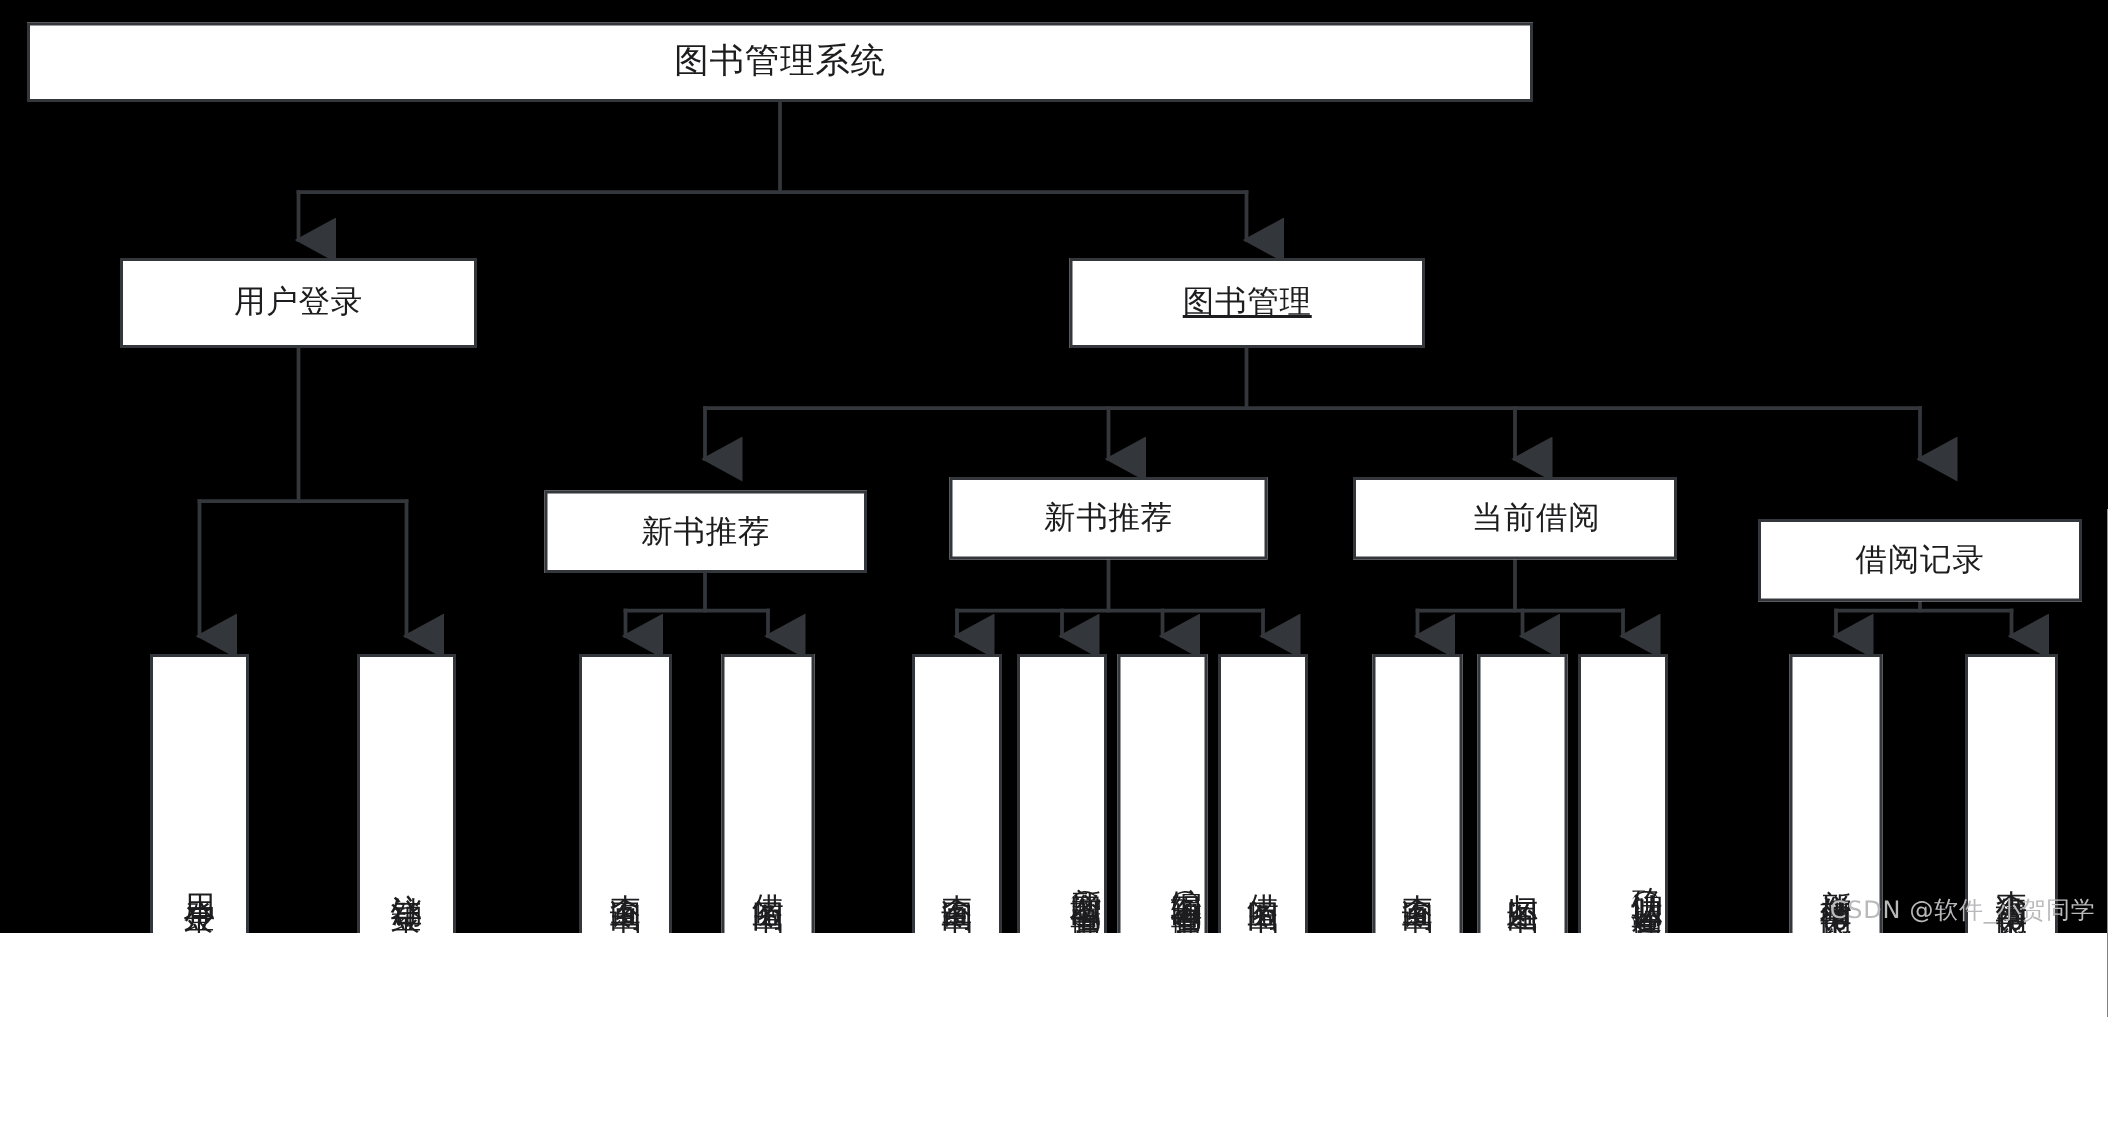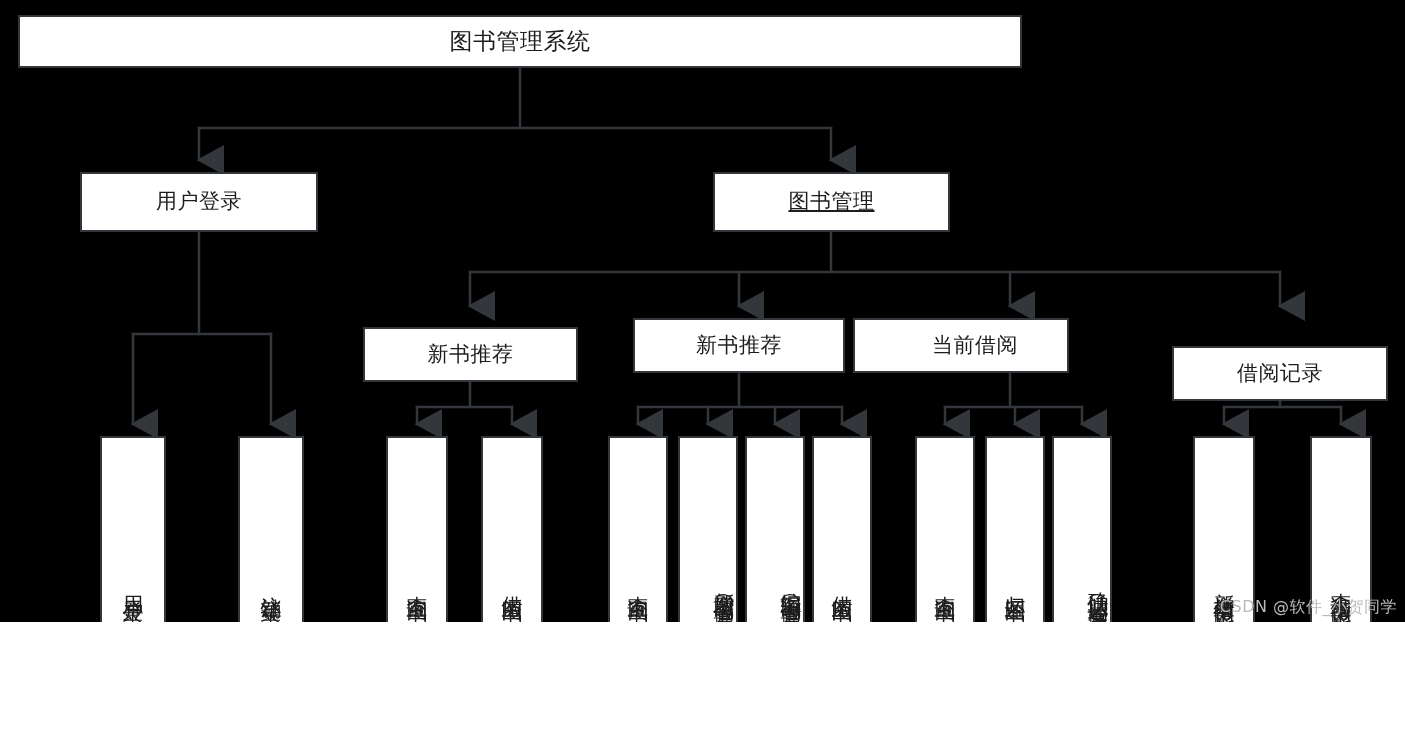--- a/index.html
+++ b/index.html
@@ -121,21 +121,21 @@
     </g>
   </svg>
 
   <div class="node node-h title-node" id="n-root" style="left: 18px; top: 15px; width: 1004px; height: 53px;">图书管理系统</div>
 
   <div class="node node-h" id="n-l2-0" style="left: 80px; top: 172px; width: 238px; height: 60px;">用户登录</div>
   <div class="node node-h" id="n-l2-1" style="left: 713px; top: 172px; width: 237px; height: 60px; text-decoration: underline;">图书管理</div>
 
   <div class="node node-h" id="n-l3-0" style="left: 363px; top: 327px; width: 215px; height: 55px;">新书推荐</div>
   <div class="node node-h" id="n-l3-1" style="left: 633px; top: 318px; width: 212px; height: 55px;">新书推荐</div>
-  <div class="node node-h" id="n-l3-2" style="left: 853px; top: 318px; width: 216px; height: 55px; padding-left: 28px;">当前借阅</div>
+  <div class="node node-h" id="n-l3-2" style="left: 902px; top: 318px; width: 216px; height: 55px; padding-left: 28px;">当前借阅</div>
   <div class="node node-h" id="n-l3-3" style="left: 1172px; top: 318px; width: 216px; height: 55px; margin-top: 28px;">借阅记录</div>
 
   <div class="node node-v center-v" id="n-leaf-0" style="left: 100px; top: 436px; width: 66px; height: 298px;">用户登录</div>
   <div class="node node-v center-v" id="n-leaf-1" style="left: 238px; top: 436px; width: 66px; height: 298px;">注销登录</div>
   <div class="node node-v center-v" id="n-leaf-2" style="left: 386px; top: 436px; width: 62px; height: 298px;">查询图书</div>
   <div class="node node-v center-v" id="n-leaf-3" style="left: 481px; top: 436px; width: 62px; height: 298px;">借阅图书</div>
   <div class="node node-v center-v" id="n-leaf-4" style="left: 608px; top: 436px; width: 60px; height: 298px;">查询图书</div>
   <div class="node node-v" id="n-leaf-5" style="left: 678px; top: 436px; width: 60px; height: 298px;">新增图书（管理员）</div>
   <div class="node node-v" id="n-leaf-6" style="left: 745px; top: 436px; width: 60px; height: 298px;">编辑图书（管理员）</div>
   <div class="node node-v center-v" id="n-leaf-7" style="left: 812px; top: 436px; width: 60px; height: 298px;">借阅图书</div>

